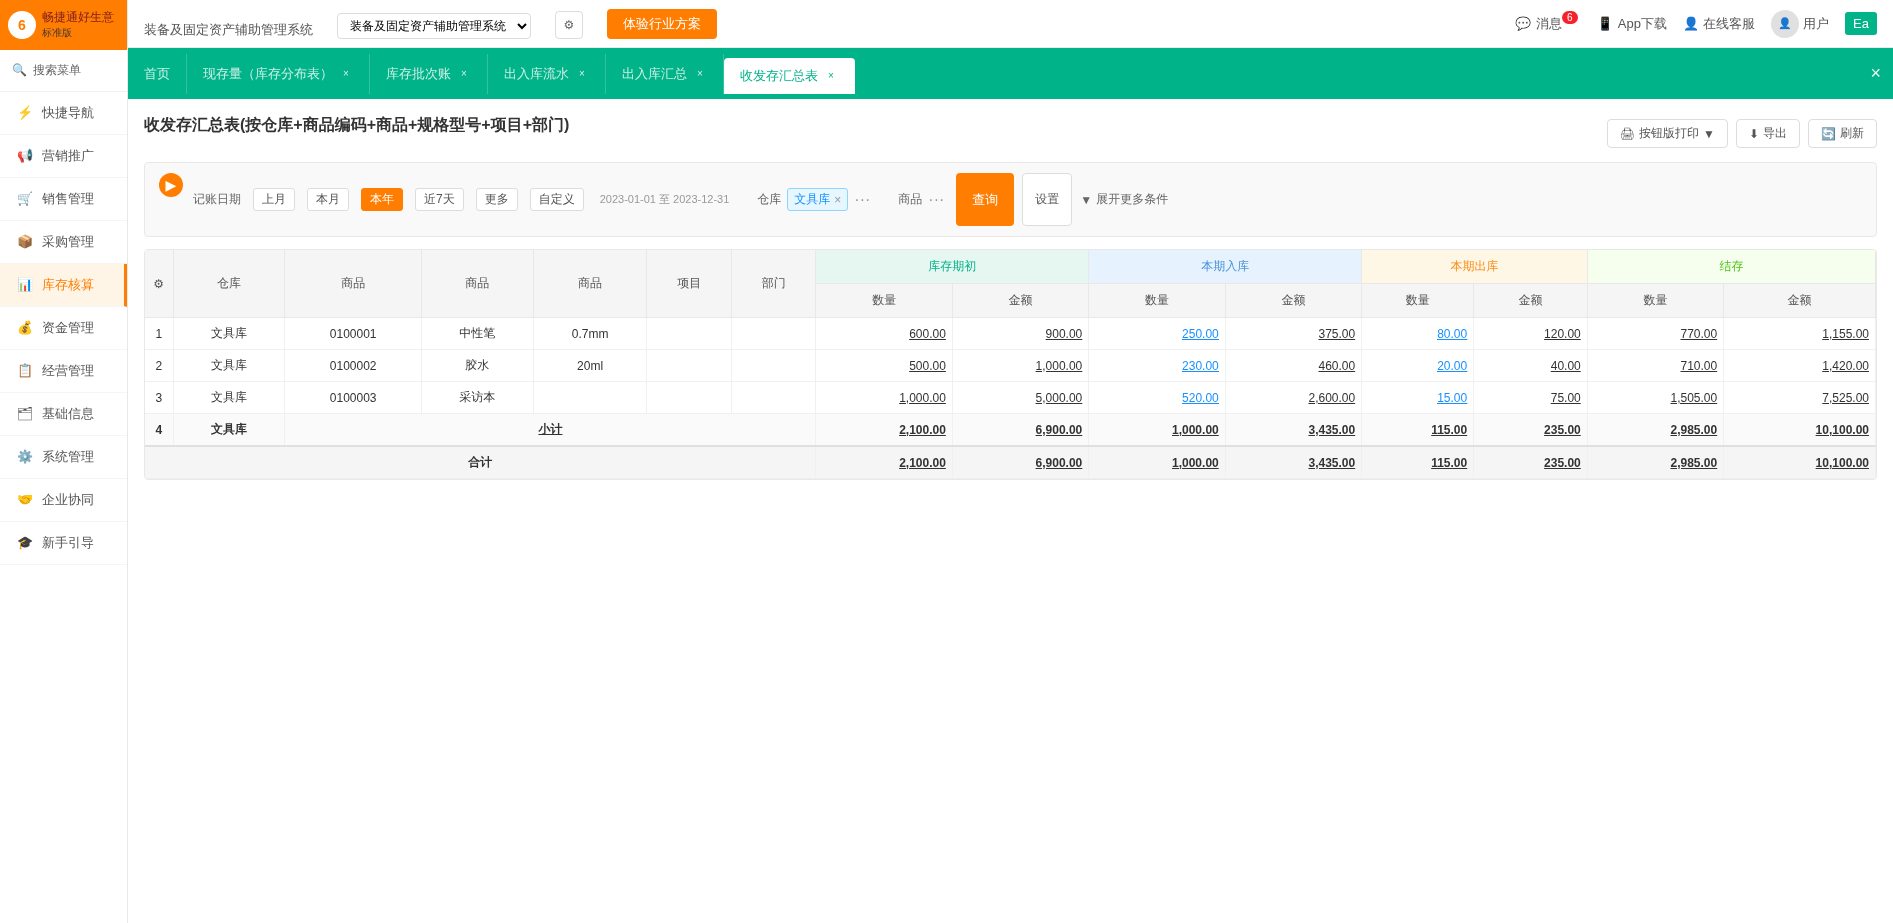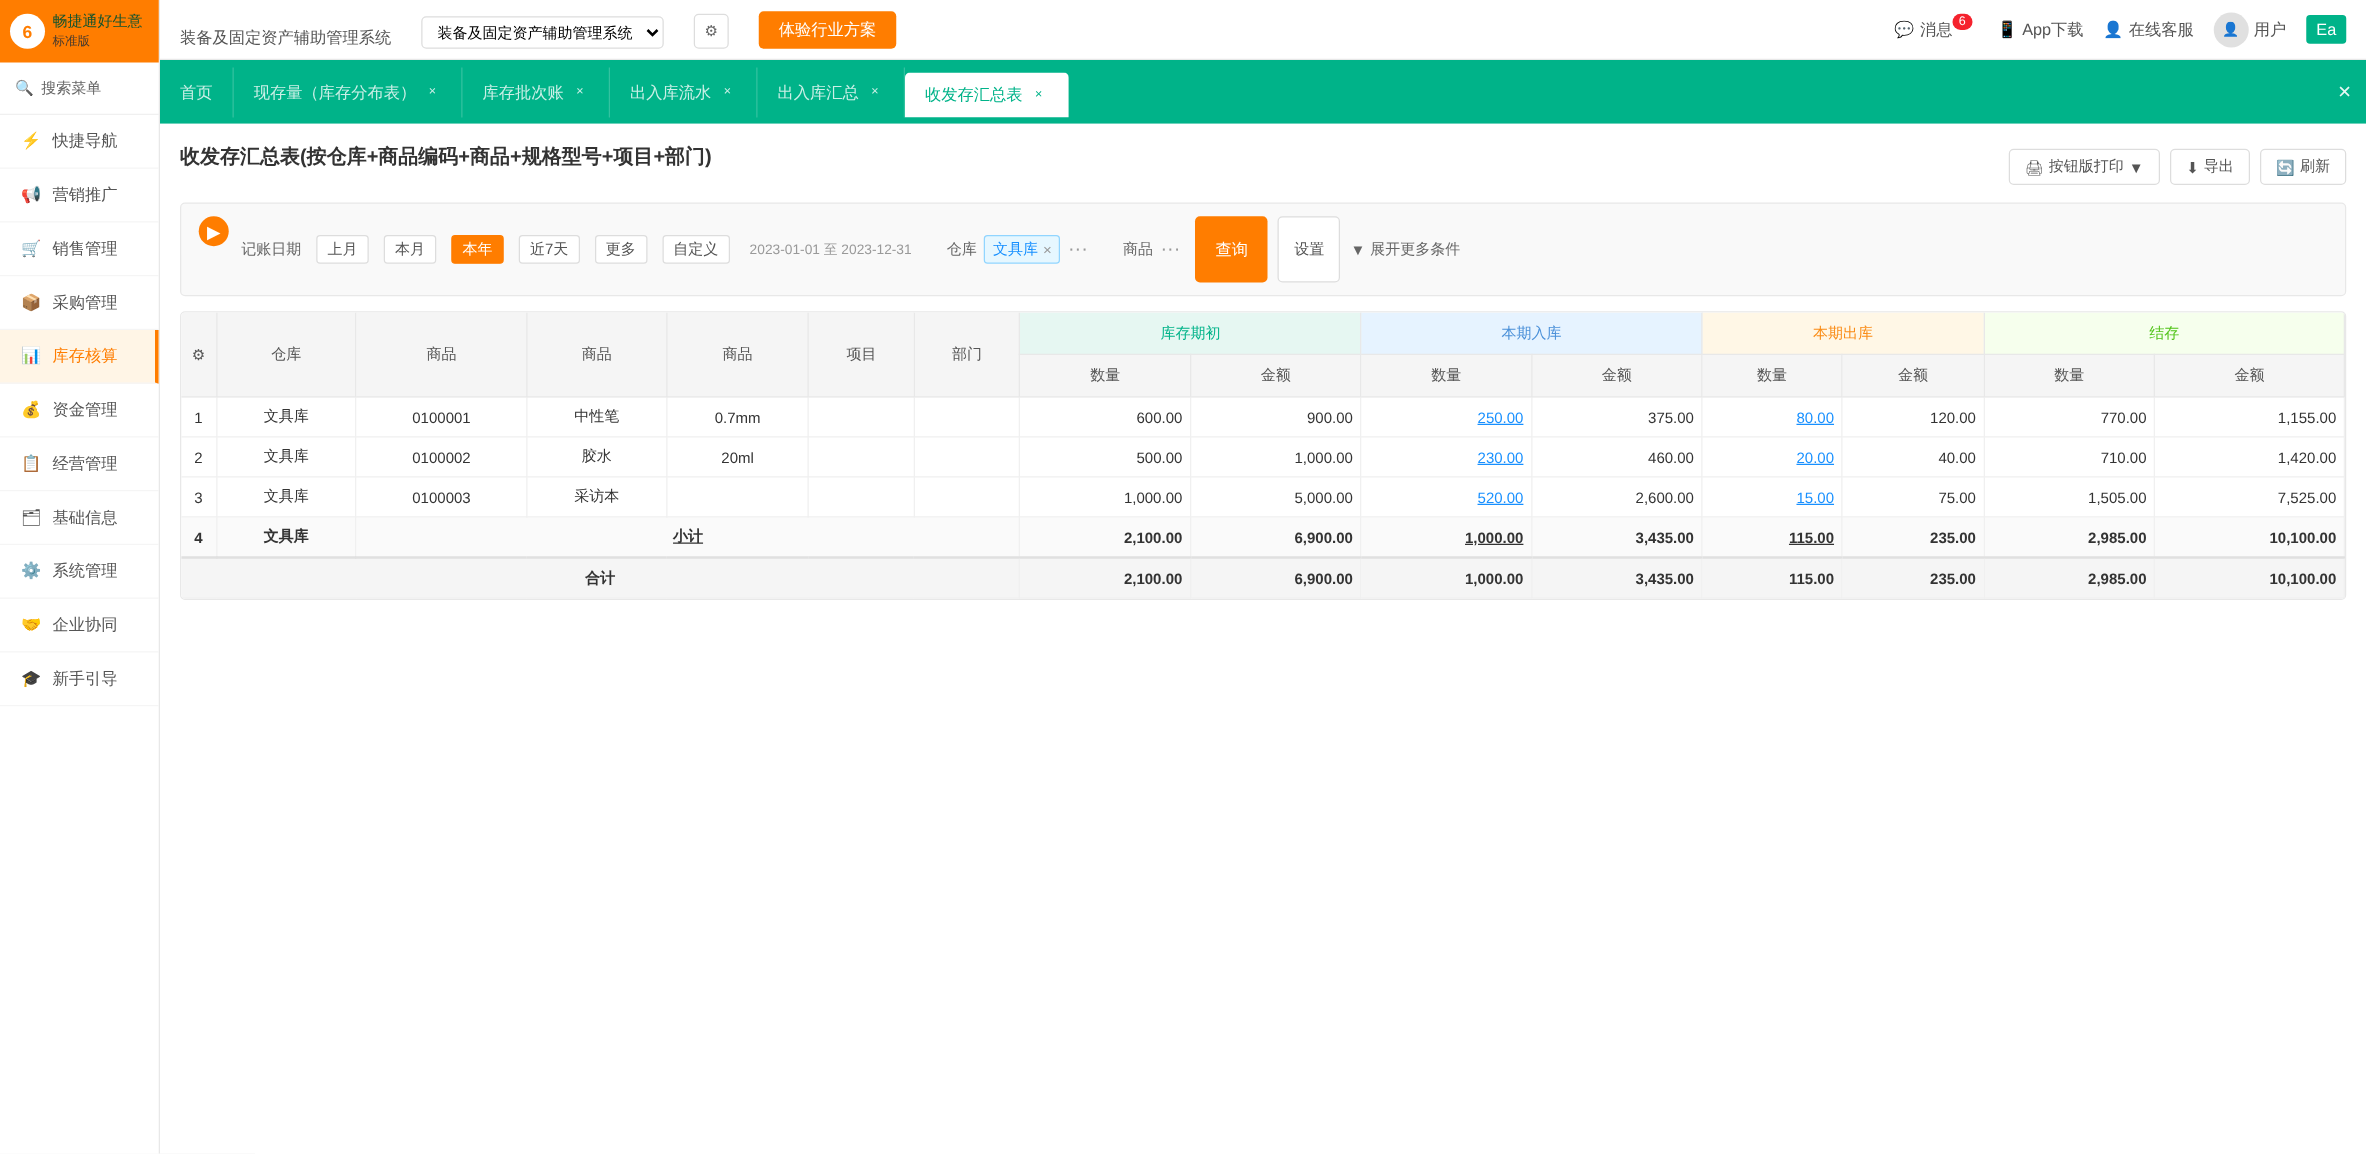--- a/index.html
+++ b/index.html
@@ -2,21 +2,21 @@
 <html><head>
   <meta charset="utf-8">
   <style>
     * { margin: 0; padding: 0; box-sizing: border-box; }
     body { font-family: 'Microsoft YaHei', Arial, sans-serif; font-size: 12px; background: #f5f5f5; color: #333; display: flex; height: 923px; overflow: hidden; }
 
     
     .sidebar { width: 128px; background: #fff; border-right: 1px solid #e8e8e8; display: flex; flex-direction: column; height: 100%; }
     .sidebar-logo { background: #ff7d00; padding: 10px 8px; display: flex; align-items: center; gap: 6px; min-height: 48px; }
     .sidebar-logo-icon { width: 28px; height: 28px; background: #fff; border-radius: 50%; display: flex; align-items: center; justify-content: center; color: #ff7d00; font-weight: bold; font-size: 14px; }
-    .sidebar-logo-text { color: #14532d; font-size: 12px; line-height: 1.3; }
+    .sidebar-logo-text { color: #7f1d1d; font-size: 12px; line-height: 1.3; }
     .sidebar-logo-sub { font-size: 10px; opacity: 0.9; }
     .sidebar-search { padding: 8px; border-bottom: 1px solid #f0f0f0; }
     .sidebar-search-btn { width: 100%; background: none; border: none; cursor: pointer; display: flex; align-items: center; gap: 6px; color: #666; font-size: 12px; padding: 4px; }
     .sidebar-menu { flex: 1; overflow-y: auto; }
     .sidebar-item { display: flex; align-items: center; gap: 8px; padding: 12px 16px; cursor: pointer; color: #555; font-size: 13px; border-bottom: 1px solid #f5f5f5; }
     .sidebar-item.active { background: #fff5e6; color: #ff7d00; border-right: 3px solid #ff7d00; }
     .sidebar-item-icon { width: 18px; height: 18px; display: flex; align-items: center; justify-content: center; flex-shrink: 0; }
 
     
     .main { flex: 1; display: flex; flex-direction: column; height: 100%; overflow: hidden; }
@@ -56,21 +56,21 @@
     .query-btn { background: #ff7d00; color: #fff; border: none; border-radius: 4px; padding: 6px 16px; cursor: pointer; font-size: 13px; }
     .settings-btn { background: #fff; color: #555; border: 1px solid #ddd; border-radius: 4px; padding: 17px 12px; cursor: pointer; font-size: 12px; }
 
     
     .table-container { border: 1px solid #e8e8e8; border-radius: 4px; overflow: hidden; }
     table { width: 100%; border-collapse: collapse; font-size: 12px; }
     thead { background: #f5f5f5; }
     th { padding: 8px 6px; text-align: center; border-bottom: 1px solid #e8e8e8; border-right: 1px solid #e8e8e8; color: #555; font-weight: normal; white-space: nowrap; }
     td { padding: 7px 6px; text-align: center; border-bottom: 1px solid #f0f0f0; border-right: 1px solid #f0f0f0; color: #333; white-space: nowrap; }
     .bold-row td { font-weight: bold; background: #fafafa; }
-    .table-number { text-align: right; }
+    .table-number { text-align: right; text-decoration: underline; }
     .underline { text-decoration: underline; cursor: pointer; color: #1890ff; }
     .footer-row td { background: #f5f5f5; font-weight: bold; border-top: 2px solid #e0e0e0; }
     .settings-col { width: 28px; }
     .arrow-btn { background: #ff7d00; color: #fff; border: none; width: 24px; height: 24px; border-radius: 50%; cursor: pointer; font-size: 14px; display: flex; align-items: center; justify-content: center; flex-shrink: 0; }
   </style>
 </head>
 <body>
 
 <div class="sidebar">
   <div class="sidebar-logo">

